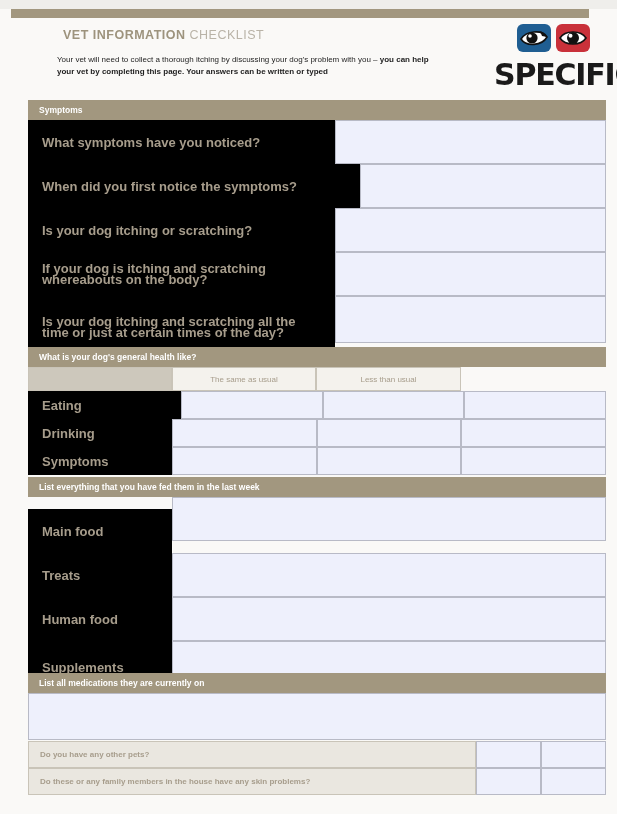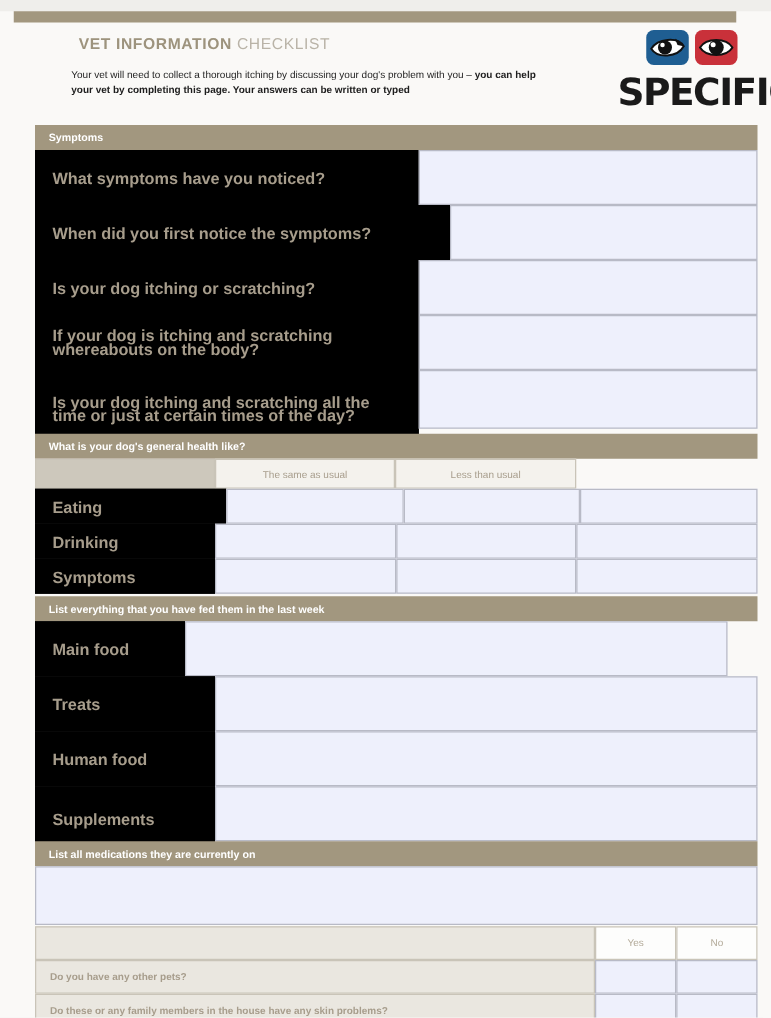--- a/index.html
+++ b/index.html
@@ -274,21 +274,21 @@
       <div class="fill" style="width:145px;height:28px;"></div>
       <div class="fill" style="width:144px;height:28px;"></div>
       <div class="fill" style="width:145px;height:28px;"></div>
     </div>
   </div>
 
   <div class="block" style="top:477px;">
     <div class="band">List everything that you have fed them in the last week</div>
 
     <div class="row">
-      <div class="lab" style="width:120px;height:44px;">Main food</div>
+      <div class="lab" style="width:144px;height:44px;margin-top:12px;">Main food</div>
       <div class="fill" style="width:434px;height:44px;"></div>
     </div>
     <div class="row">
       <div class="lab" style="width:144px;height:44px;">Treats</div>
       <div class="fill" style="width:434px;height:44px;"></div>
     </div>
     <div class="row">
       <div class="lab" style="width:144px;height:44px;">Human food</div>
       <div class="fill" style="width:434px;height:44px;"></div>
     </div>
@@ -297,25 +297,20 @@
       <div class="fill" style="width:434px;height:44px;"></div>
     </div>
   </div>
 
   <div class="block" style="top:673px;">
     <div class="band">List all medications they are currently on</div>
     <div class="fill" style="width:578px;height:47px;"></div>
   </div>
 
   <div class="block" style="top:741px;">
-    <div class="row">
-      <div class="yn-lab" style="width:448px;height:27px;background:#eae7e0;"></div>
-      <div class="yn-head" style="width:65px;height:27px;">Yes</div>
-      <div class="yn-head" style="width:65px;height:27px;">No</div>
-    </div>
 
     <div class="row">
       <div class="yn-lab" style="width:448px;height:27px;">Do you have any other pets?</div>
       <div class="fill" style="width:65px;height:27px;"></div>
       <div class="fill" style="width:65px;height:27px;"></div>
     </div>
 
     <div class="row">
       <div class="yn-lab" style="width:448px;height:27px;">Do these or any family members in the house have any skin problems?</div>
       <div class="fill" style="width:65px;height:27px;"></div>

